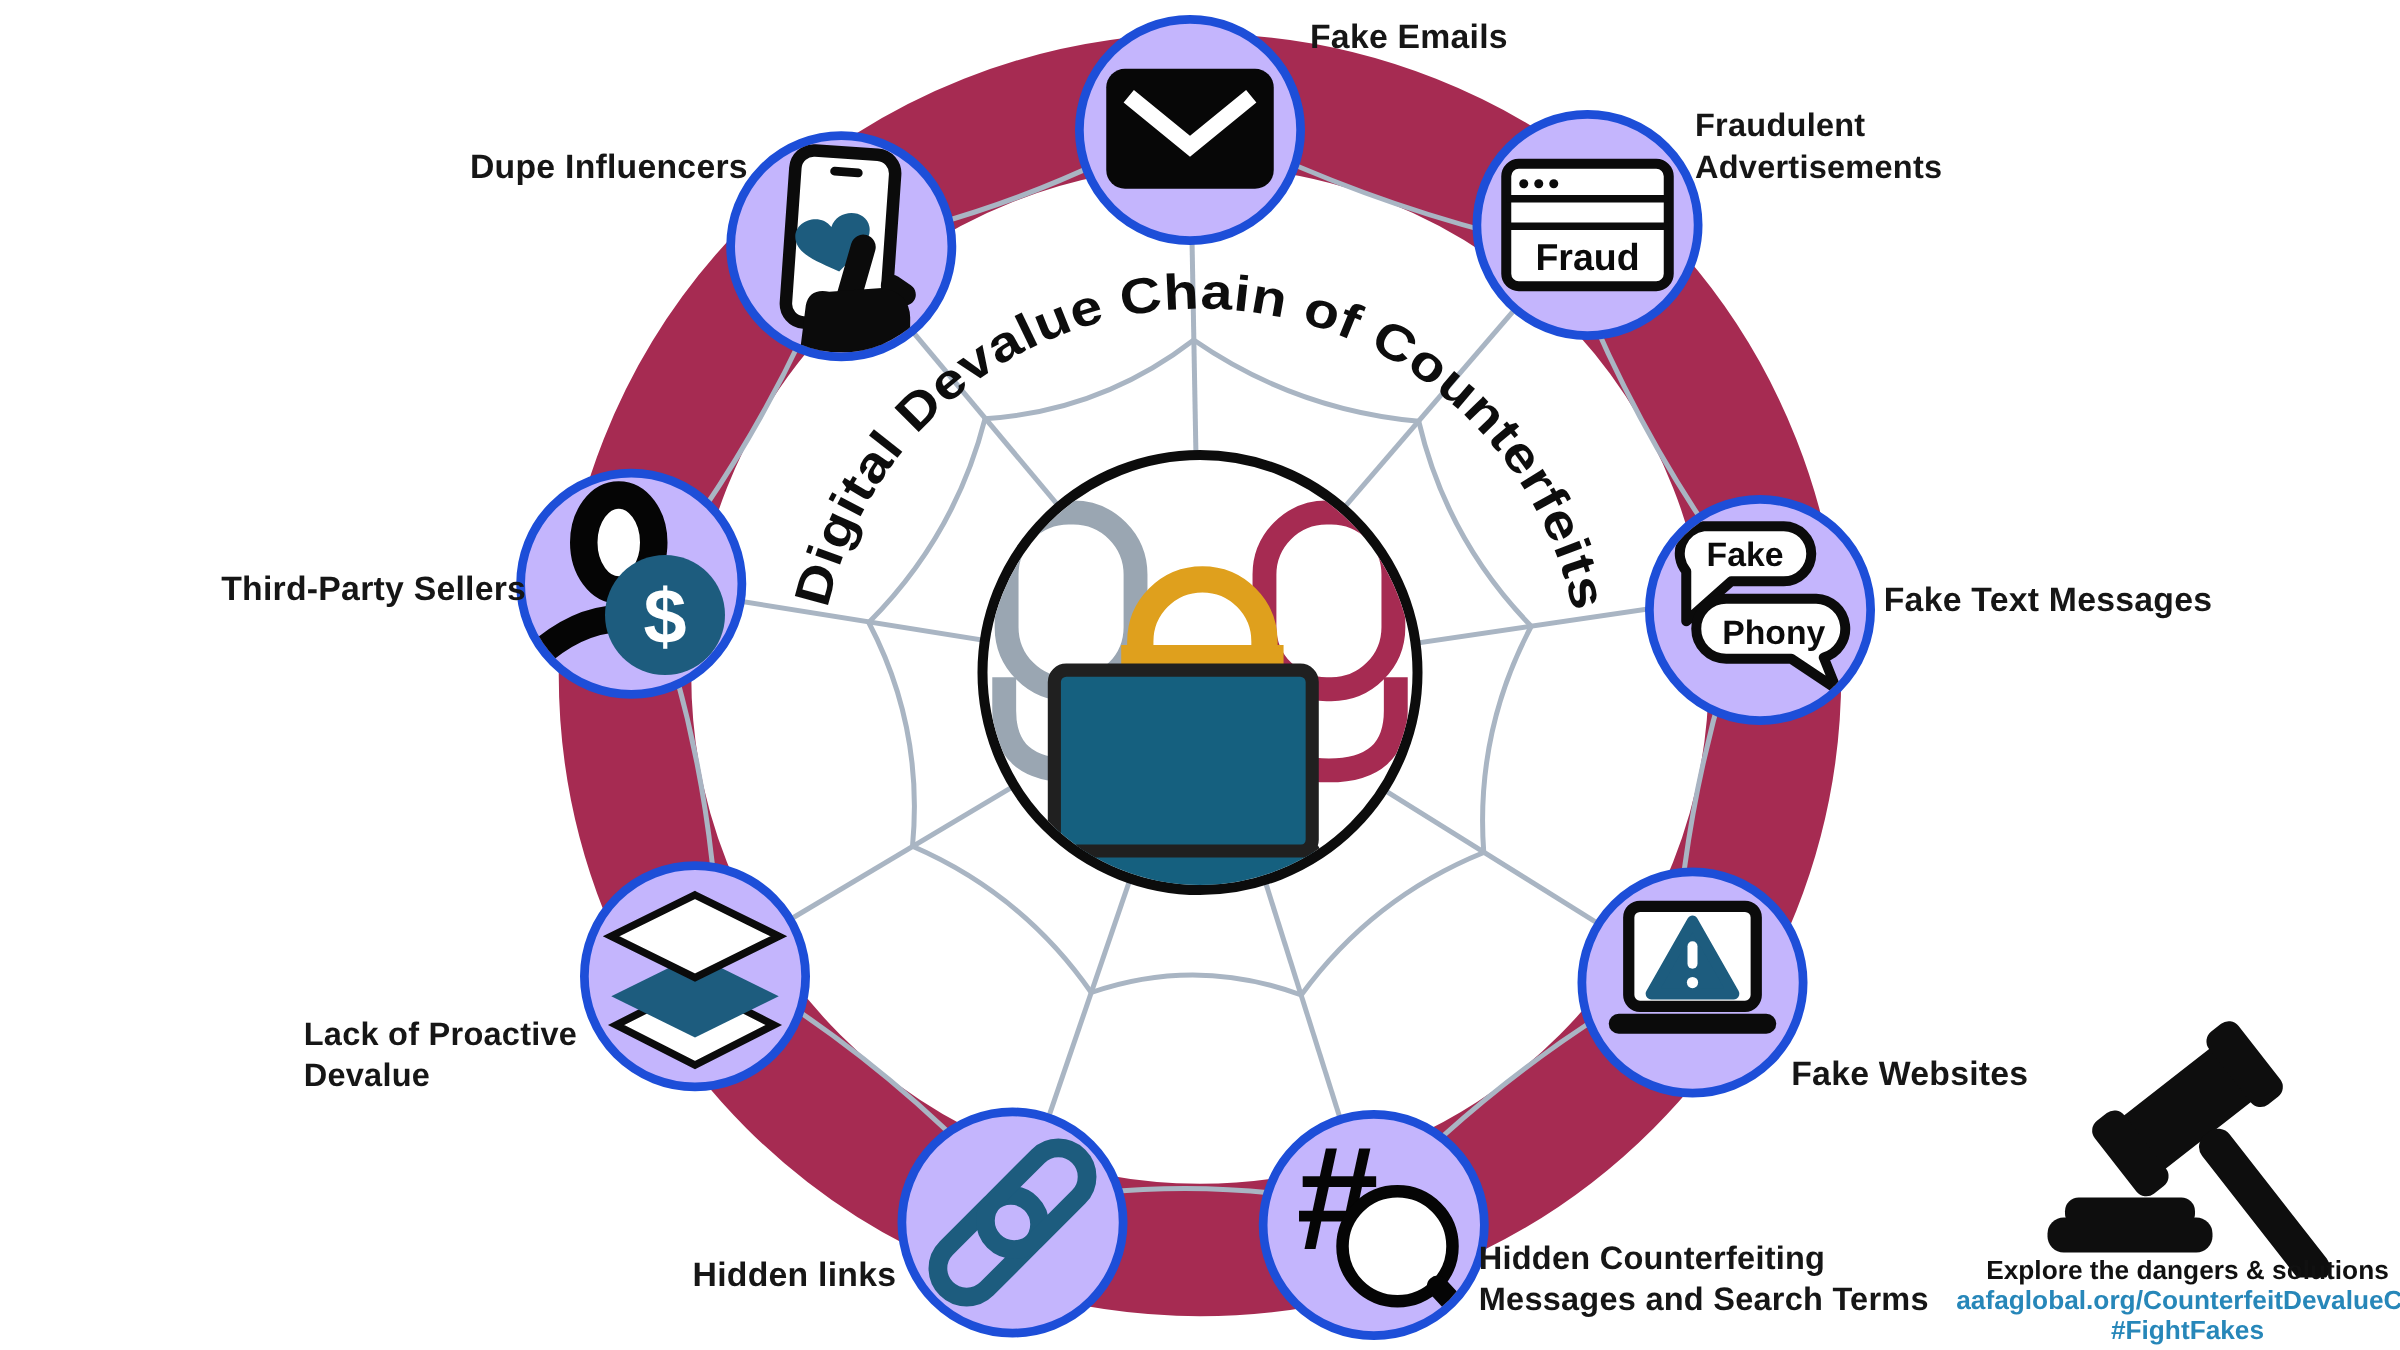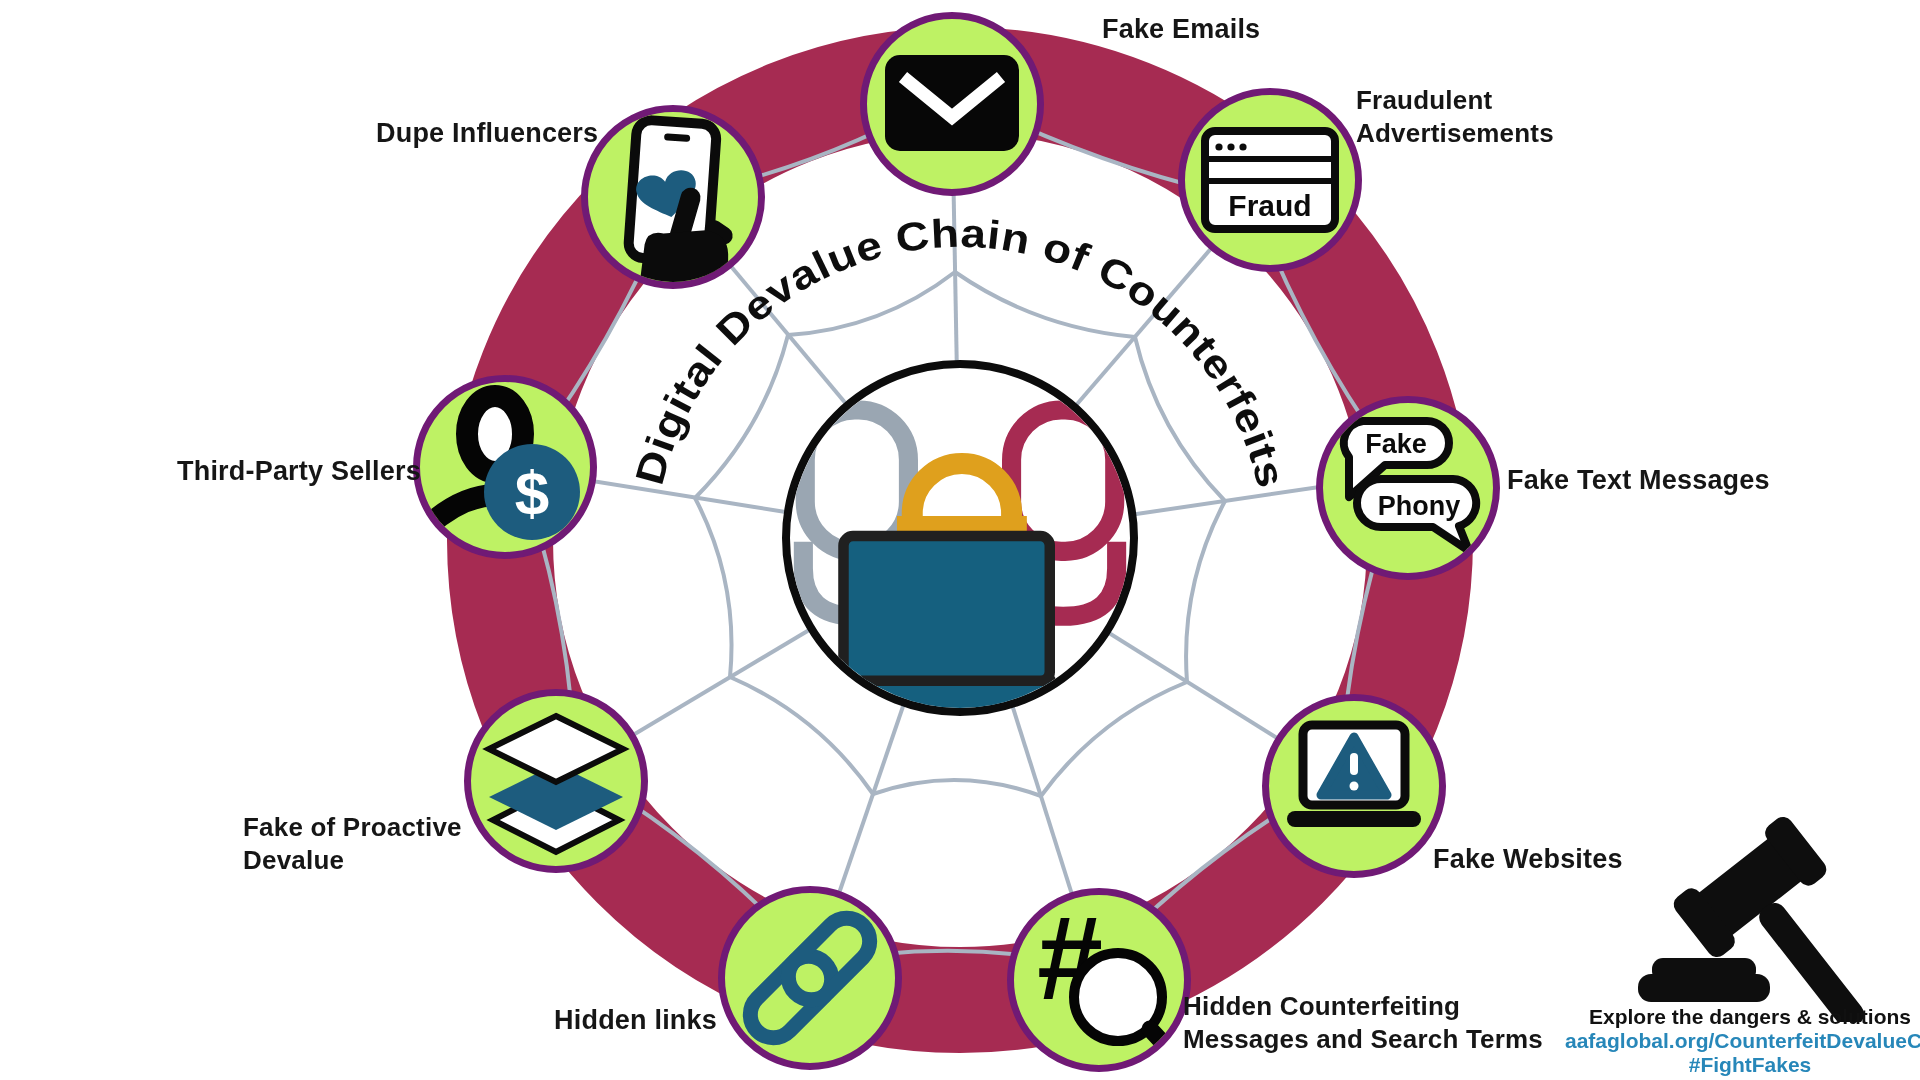--- a/index.html
+++ b/index.html
@@ -1,21 +1,21 @@
 <!DOCTYPE html>
 <html><head>
 <meta charset="utf-8">
 <style>
   html,body{margin:0;padding:0;background:#ffffff;}
   .canvas{position:relative;width:1920px;height:1080px;background:#ffffff;overflow:hidden;
           font-family:"Liberation Sans", sans-serif;}
   svg{display:block;}
   .bg{position:absolute;left:0;top:0;z-index:0;}
-  .node{position:absolute;width:184px;height:184px;box-sizing:border-box;border:7px solid #701a75;
-        border-radius:50%;background:#bef264;overflow:hidden;z-index:2;}
+  .node{position:absolute;width:184px;height:184px;box-sizing:border-box;border:7px solid #1d4ed8;
+        border-radius:50%;background:#c4b5fd;overflow:hidden;z-index:2;}
   .node svg{width:100%;height:100%;}
   .center-circle{position:absolute;left:782px;top:360px;width:356px;height:356px;box-sizing:border-box;
         border:8px solid #0c0c0c;border-radius:50%;background:#ffffff;overflow:hidden;z-index:2;}
   .center-circle svg{width:100%;height:100%;}
   .label{position:absolute;z-index:3;font-weight:700;color:#161616;font-size:27px;line-height:1.28;
          letter-spacing:0.2px;white-space:nowrap;}
   .label.two{font-size:26px;}
   .right-align{text-align:right;}
   
   .logo{position:absolute;left:16px;top:942px;width:280px;text-align:center;z-index:3;line-height:1;}
@@ -157,34 +157,34 @@
         <rect x="44" y="10" width="80" height="138" rx="15" fill="#ffffff" stroke="#0b0b0b" stroke-width="10"></rect>
         <rect x="72" y="22" width="26" height="7" rx="3.5" fill="#0b0b0b"></rect>
         <path d="M 78 70 c -7,-14 -30,-10 -30,5 c 0,13 17,22 30,31 c 13,-9 30,-18 30,-31 c 0,-15 -23,-19 -30,-5 Z" fill="#1D5C7E" transform="rotate(-14 78 78)"></path>
         <rect x="88" y="74" width="20" height="64" rx="10" fill="#0b0b0b" transform="rotate(12 98 106)"></rect>
         <rect x="118" y="108" width="30" height="18" rx="9" fill="#0b0b0b" transform="rotate(30 133 117)"></rect>
         <path d="M 60 134 Q 62 120 78 122 L 120 116 Q 142 118 144 138 L 146 170 L 58 170 Z" fill="#0b0b0b"></path>
       </g>
     </svg>
   </div>
 
-  <div class="label" style="left:1102px;top:12px;text-align:center;">Fake Emails</div>
+  <div class="label" style="left:1048px;top:12px;text-align:center;">Fake Emails</div>
   <div class="label two" style="left:1356px;top:84px;">
     <div>Fraudulent</div>
     <div>Advertisements</div>
   </div>
   <div class="label" style="left:1507px;top:463px;">Fake Text Messages</div>
   <div class="label" style="left:1433px;top:842px;">Fake Websites</div>
   <div class="label two" style="left:1183px;top:990px;">
     <div>Hidden Counterfeiting</div>
     <div>Messages and Search Terms</div>
   </div>
   <div class="label right-align" style="left:520px;top:1003px;width:197px;">Hidden links</div>
   <div class="label two" style="left:243px;top:811px;">
-    <div>Fake of Proactive</div>
+    <div>Lack of Proactive</div>
     <div>Devalue</div>
   </div>
   <div class="label" style="left:177px;top:454px;">Third-Party Sellers</div>
   <div class="label" style="left:376px;top:116px;">Dupe Influencers</div>
 
 
   <svg class="gavel" width="320" height="210" viewBox="0 0 320 210">
     <g fill="#0e0e0e">
       <g transform="rotate(-38 150 75)">
         <rect x="95" y="48" width="110" height="54" rx="10"></rect>

